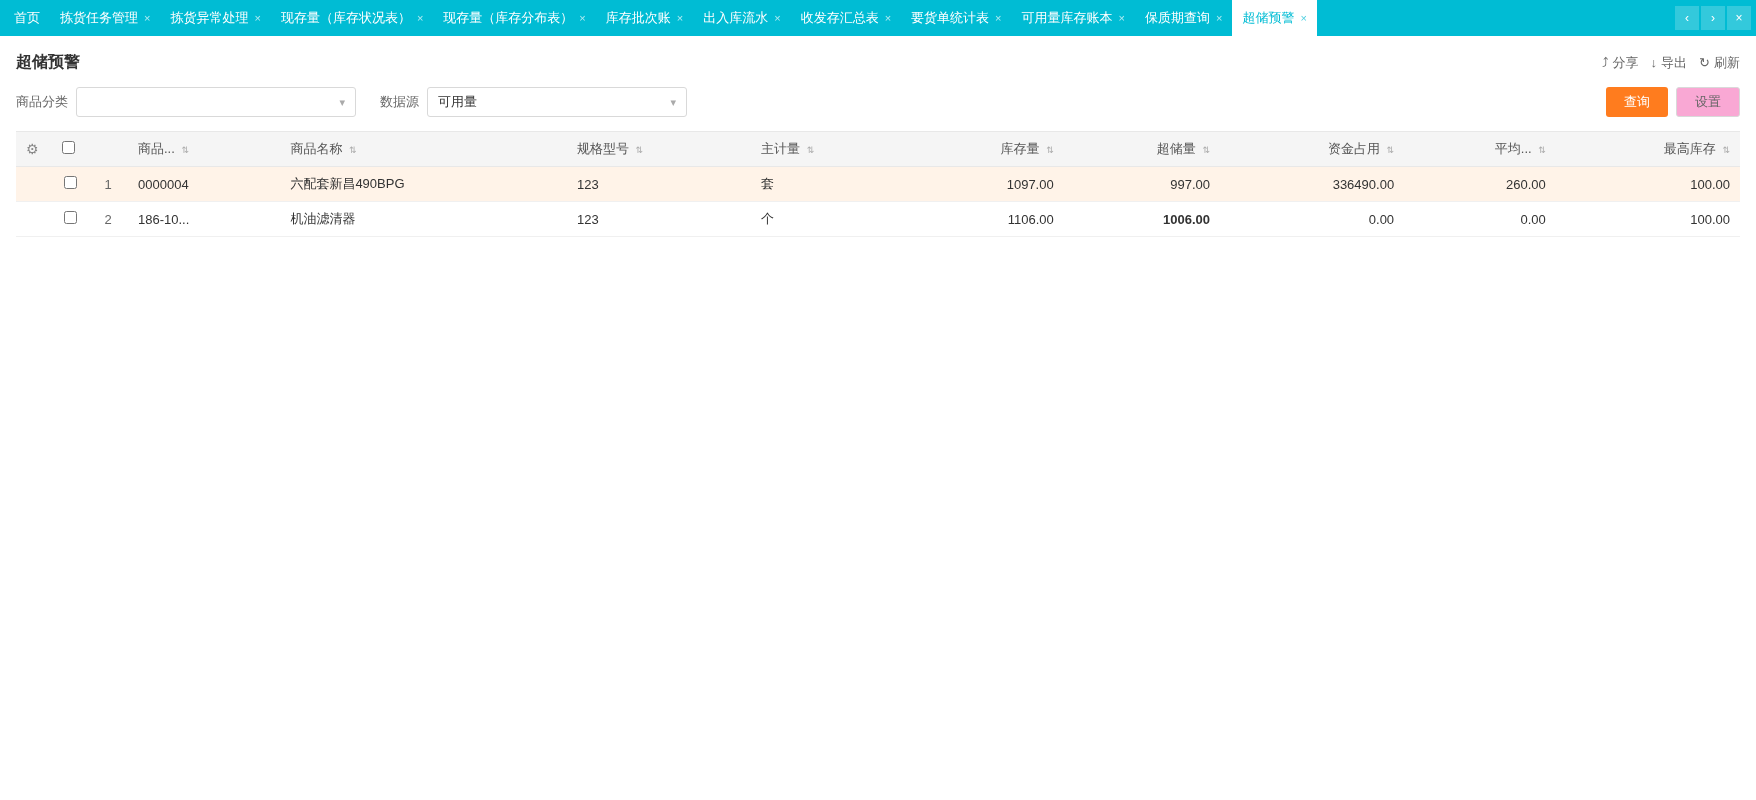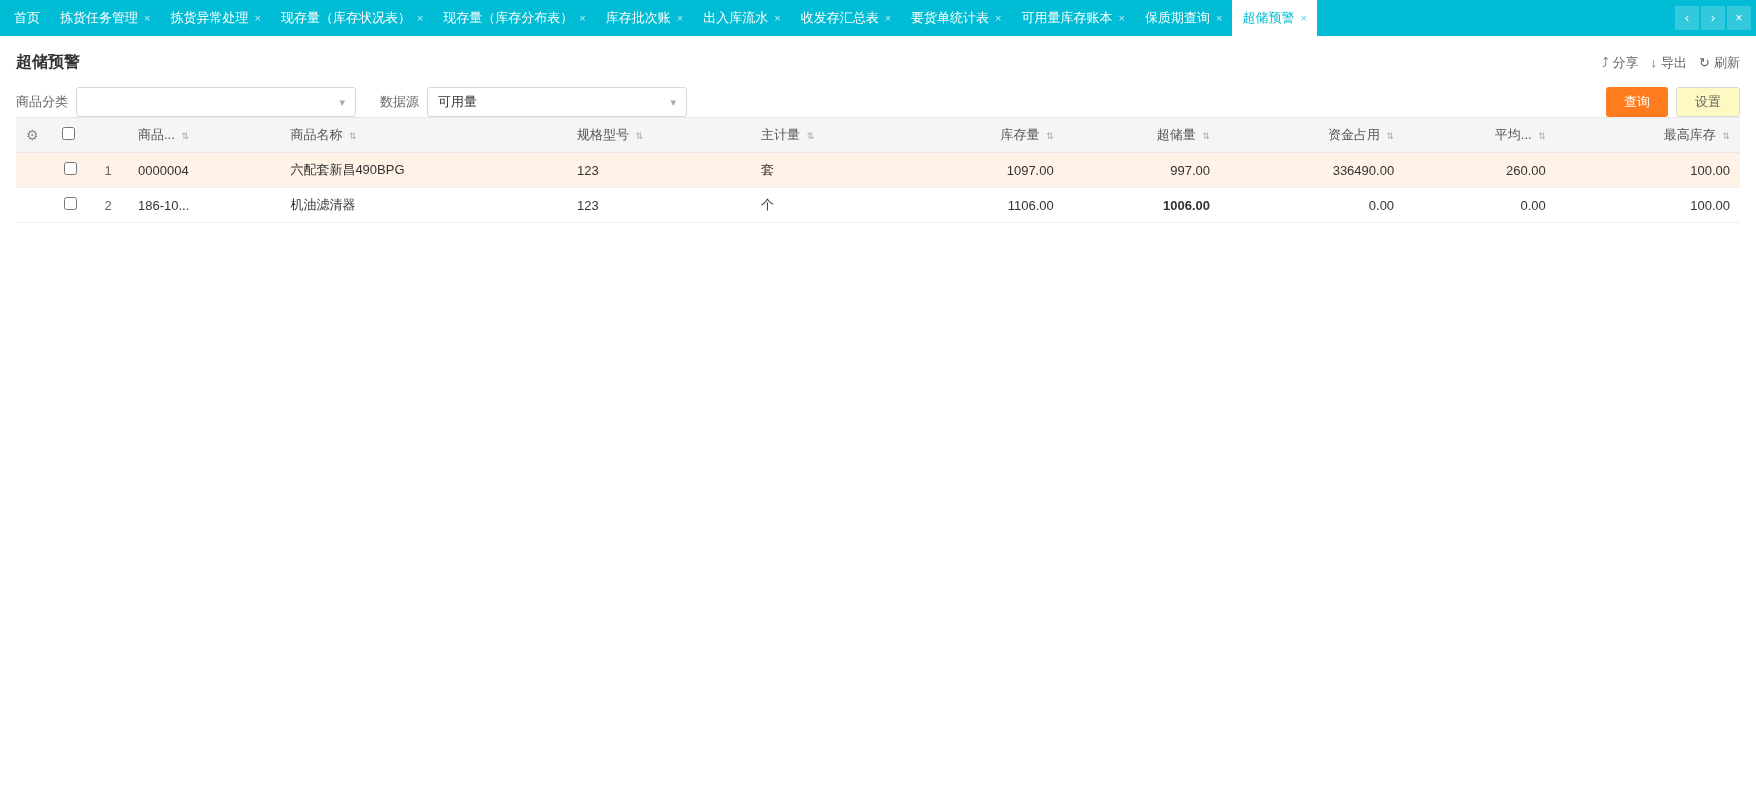--- a/index.html
+++ b/index.html
@@ -87,20 +87,21 @@
       cursor: pointer;
       background: none;
       border: none;
     }
 
     
     .filter-row {
       display: flex;
       align-items: center;
       gap: 24px;
+      margin-bottom: 14px;
     }
     .filter-item {
       display: flex;
       align-items: center;
       gap: 8px;
     }
     .filter-label {
       color: #666;
       font-size: 13px;
       white-space: nowrap;
@@ -135,21 +136,21 @@
     .btn-query {
       background: #ff7c1e;
       color: #fff;
       border: none;
       border-radius: 3px;
       padding: 5px 18px;
       cursor: pointer;
       font-size: 13px;
     }
     .btn-settings {
-      background: #fef9c3;
+      background: #f9a8d4;
       color: #666;
       border: 1px solid #d9d9d9;
       border-radius: 3px;
       padding: 5px 18px;
       cursor: pointer;
       font-size: 13px;
     }
 
     
     .data-table {

